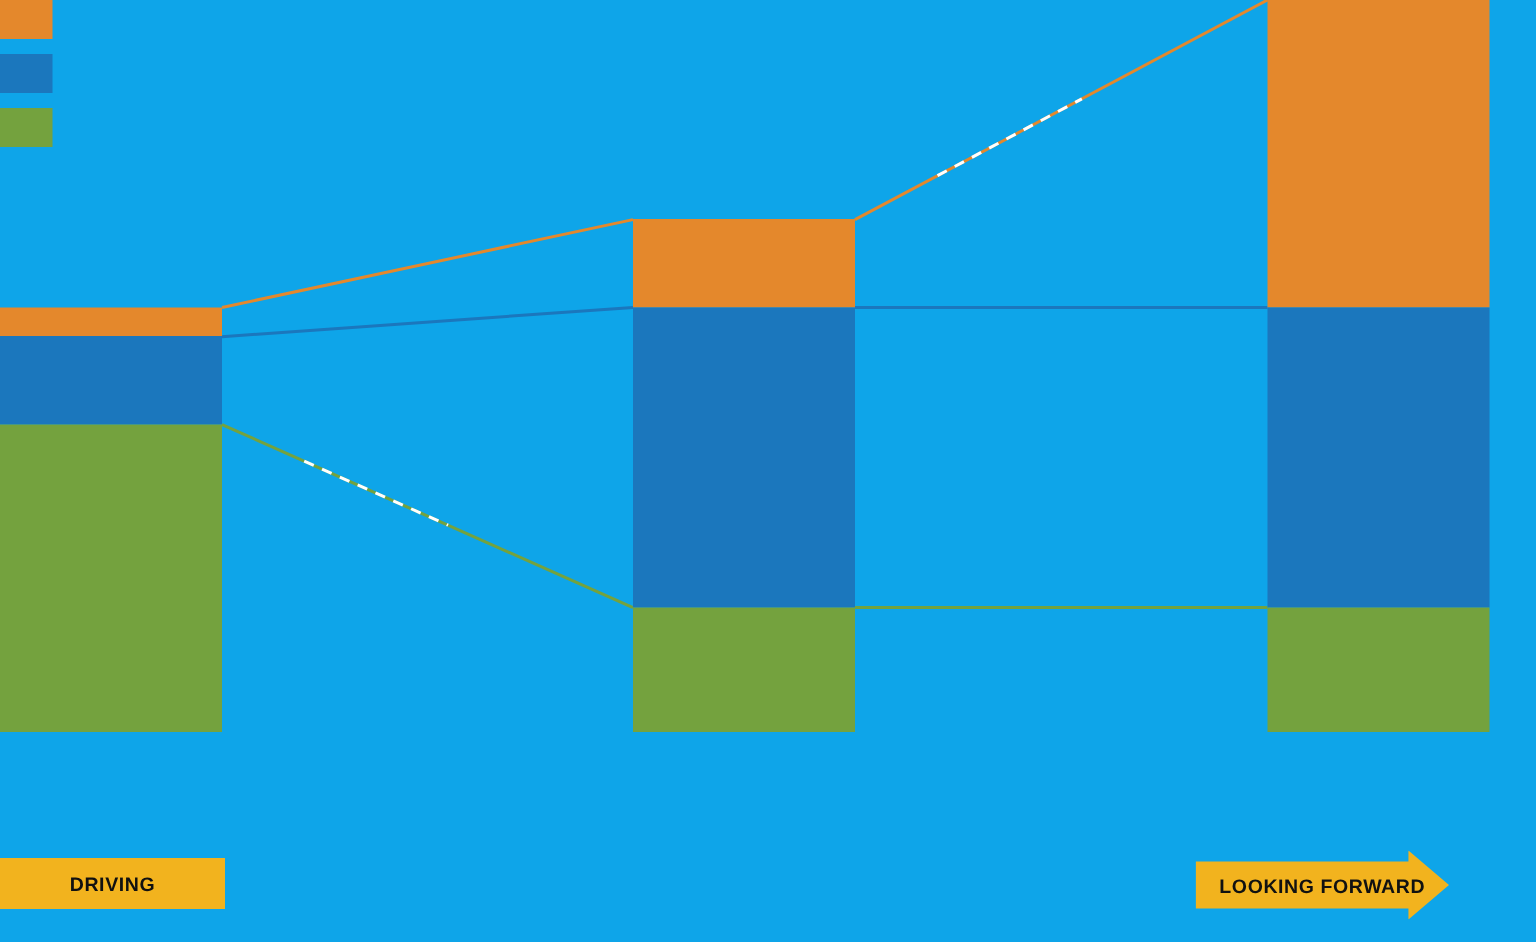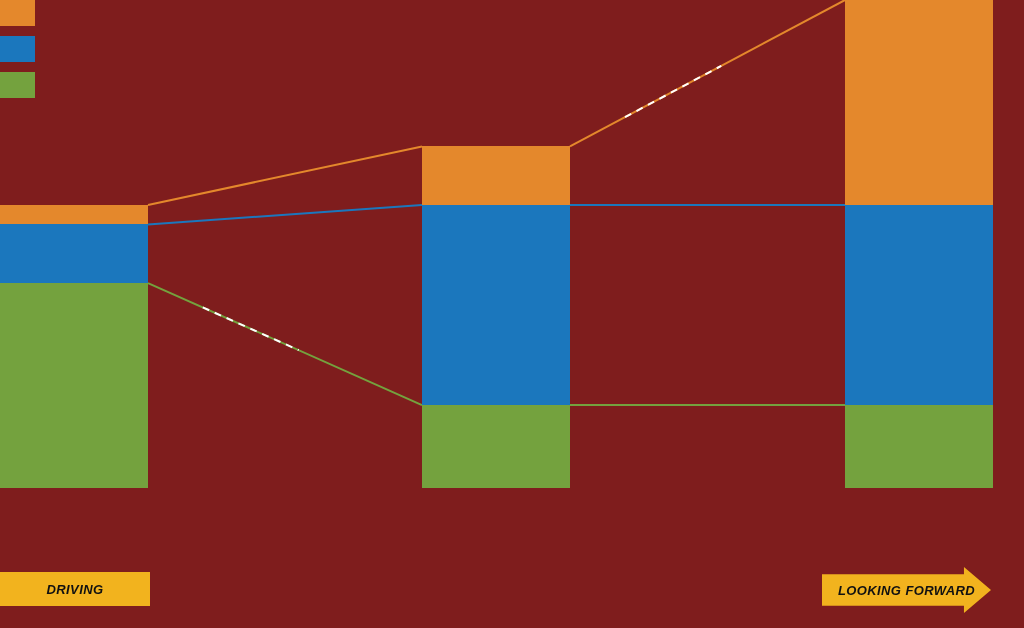--- a/index.html
+++ b/index.html
@@ -15,29 +15,29 @@
     position:absolute;display:flex;align-items:center;justify-content:center;
     font-weight:bold;font-size:13px;letter-spacing:0.4px;box-sizing:border-box;
     text-transform:uppercase;white-space:nowrap;
   }
   #banner-driving{left:0;top:572px;width:150px;height:34px;}
   #banner-back{
     left:388px;top:567px;width:182px;height:46px;padding-left:24px;
     clip-path:polygon(0 50%,16% 0,16% 16%,100% 16%,100% 84%,16% 84%,16% 100%);
   }
   #banner-fwd{
-    left:822px;top:567px;width:169px;height:46px;padding-right:24px;
+    left:797px;top:567px;width:169px;height:46px;padding-right:24px;
     clip-path:polygon(0 16%,84% 16%,84% 0,100% 50%,84% 100%,84% 84%,0 84%);
     padding-left:24px;
   }
 </style>
 </head>
 <body>
 
-<div id="stage" style="background: #7f1d1d; font-style: italic;">
+<div id="stage" style="background: #0ea5e9;">
 
   <div id="legend">
     <div class="swatch" style="background: rgb(228, 136, 44);"></div>
     <div class="swatch" style="background: rgb(27, 119, 189);"></div>
     <div class="swatch" style="background: rgb(116, 162, 62);"></div>
   </div>
 
   <svg id="lines" width="1024" height="628" viewBox="0 0 1024 628">
       <line x1="148" y1="204.95999999999998" x2="422" y2="146.40000000000003" stroke="#E4882C" stroke-width="2"></line>
       <line x1="148" y1="224.48" x2="422" y2="204.96000000000004" stroke="#1B77BD" stroke-width="2"></line>

